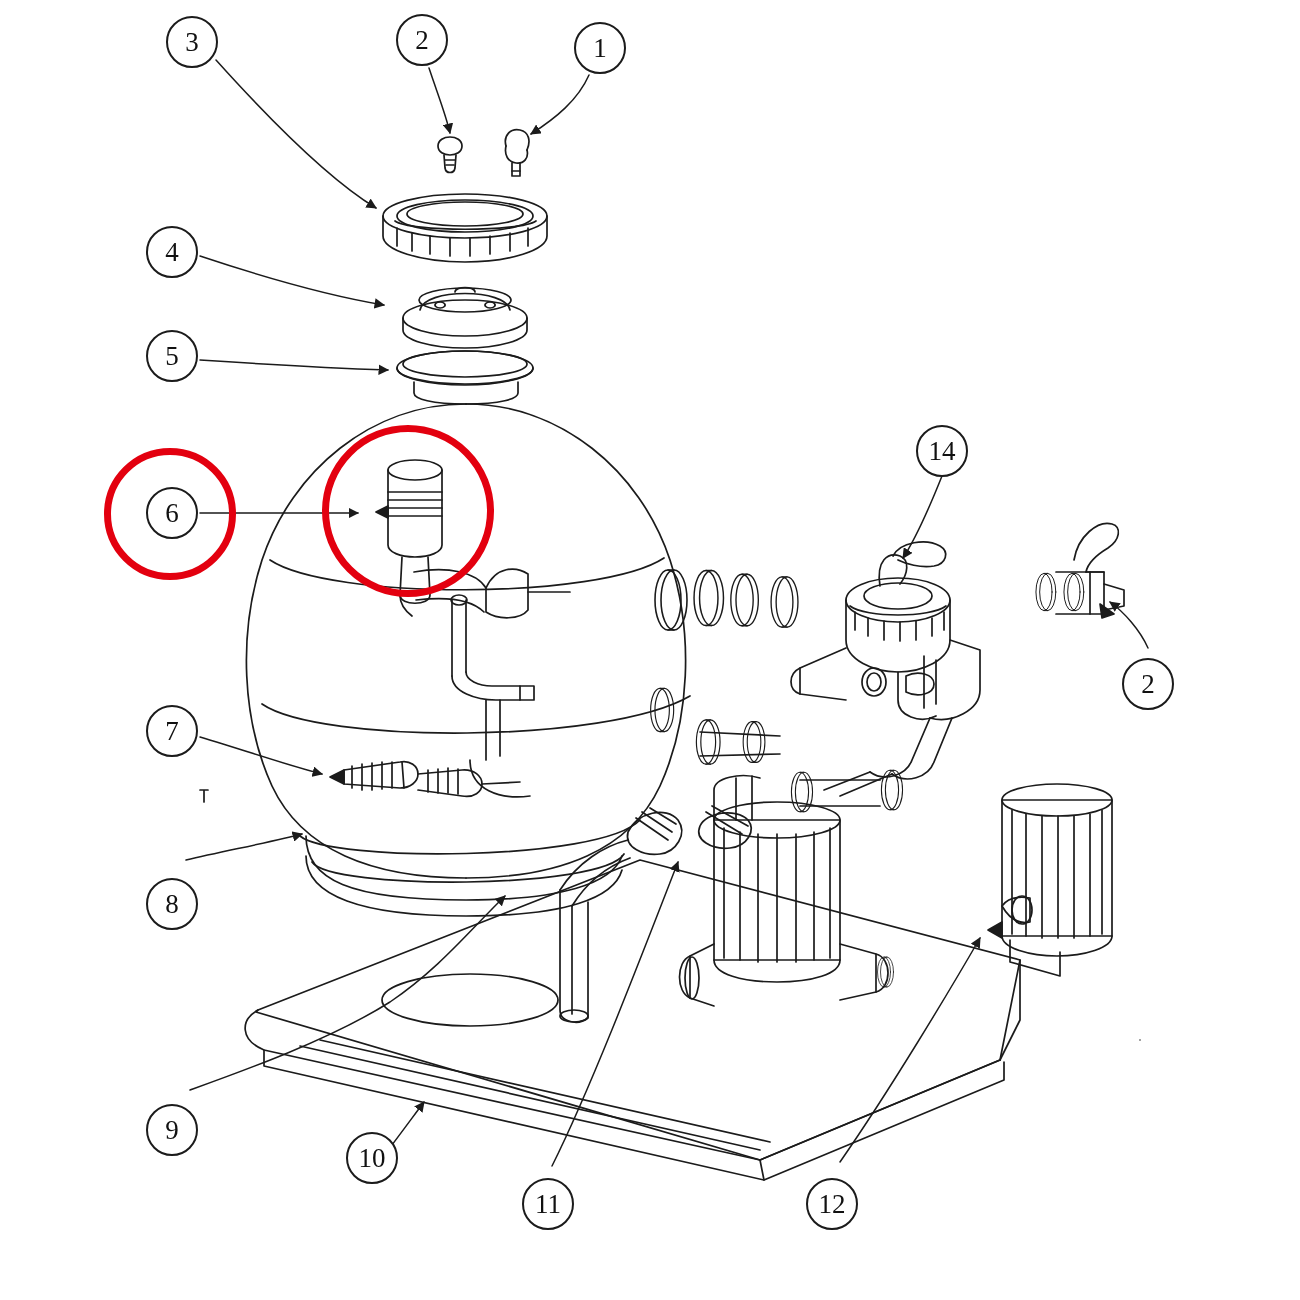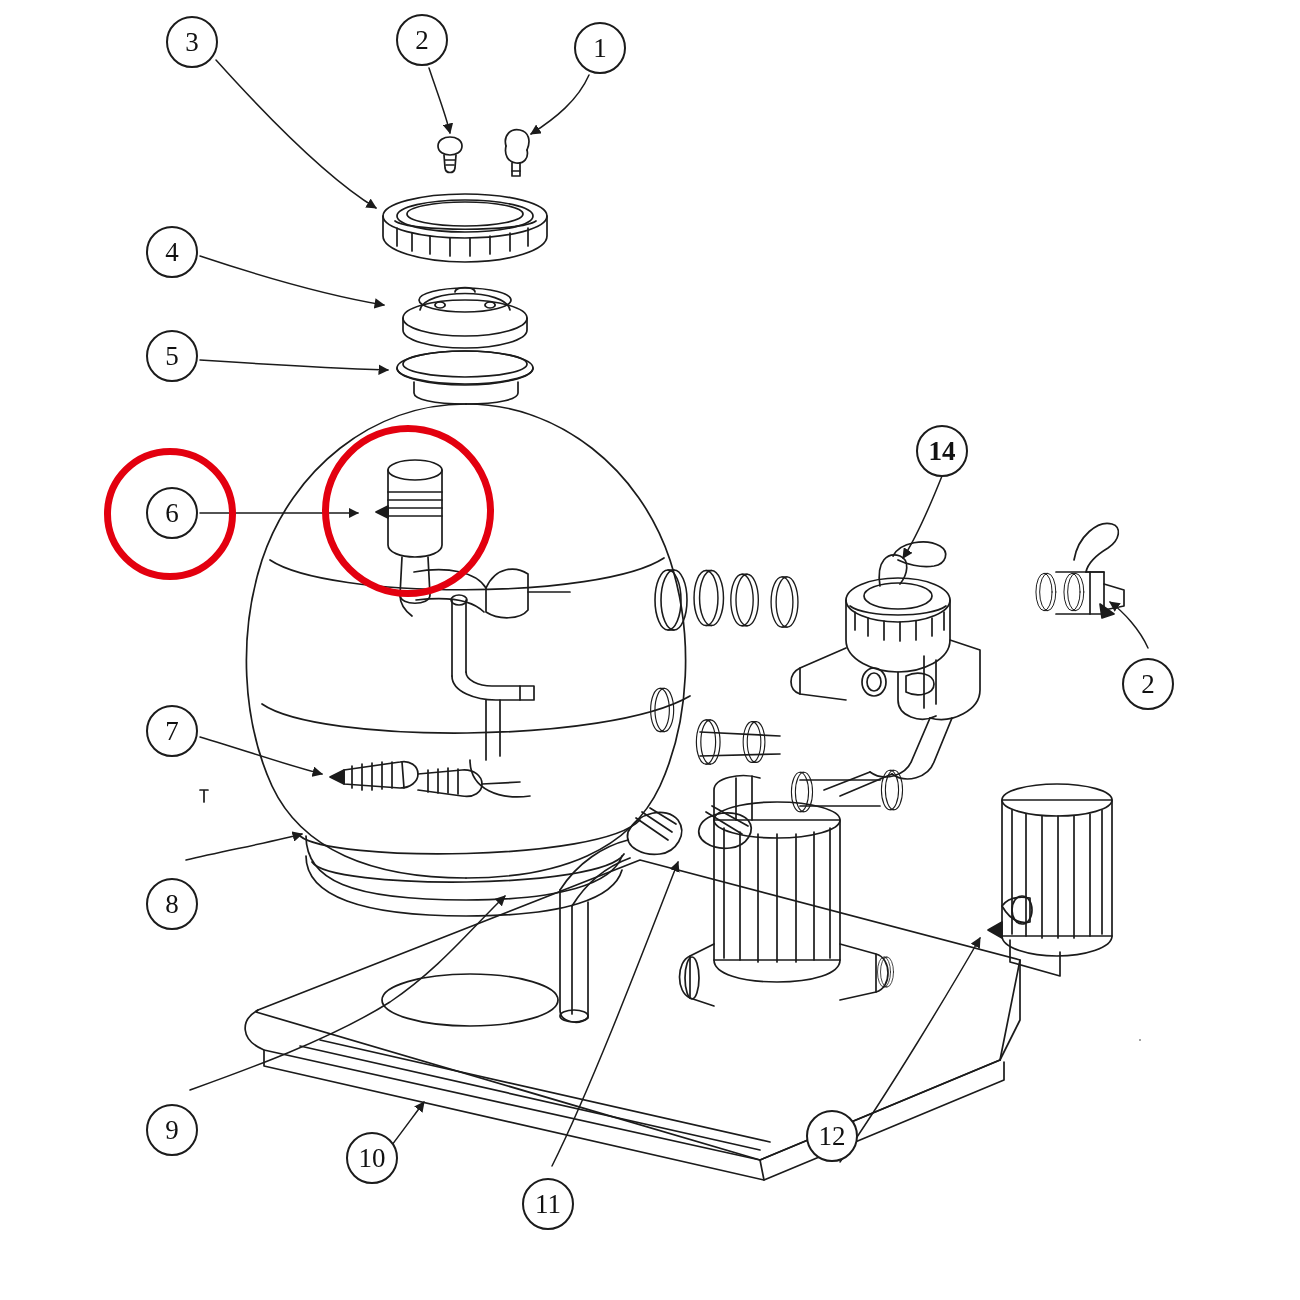--- a/index.html
+++ b/index.html
@@ -324,23 +324,23 @@
     </div>
   <div class="callout" style="left:146px; top:1104px;">
       <span>9</span>
     </div>
   <div class="callout" style="left:346px; top:1132px;">
       <span>10</span>
     </div>
   <div class="callout" style="left:522px; top:1178px;">
       <span>11</span>
     </div>
-  <div class="callout" style="left:806px; top:1110px;">
+  <div class="callout" style="left:806px; top:1178px;">
       <span>12</span>
     </div>
   <div class="callout" style="left:1122px; top:658px;">
       <span>2</span>
     </div>
-  <div class="callout" style="left:916px; top:425px;font-weight:bold;">
+  <div class="callout" style="left:916px; top:425px;">
       <span>14</span>
     </div>
 
 </div>
 
 </body></html>

